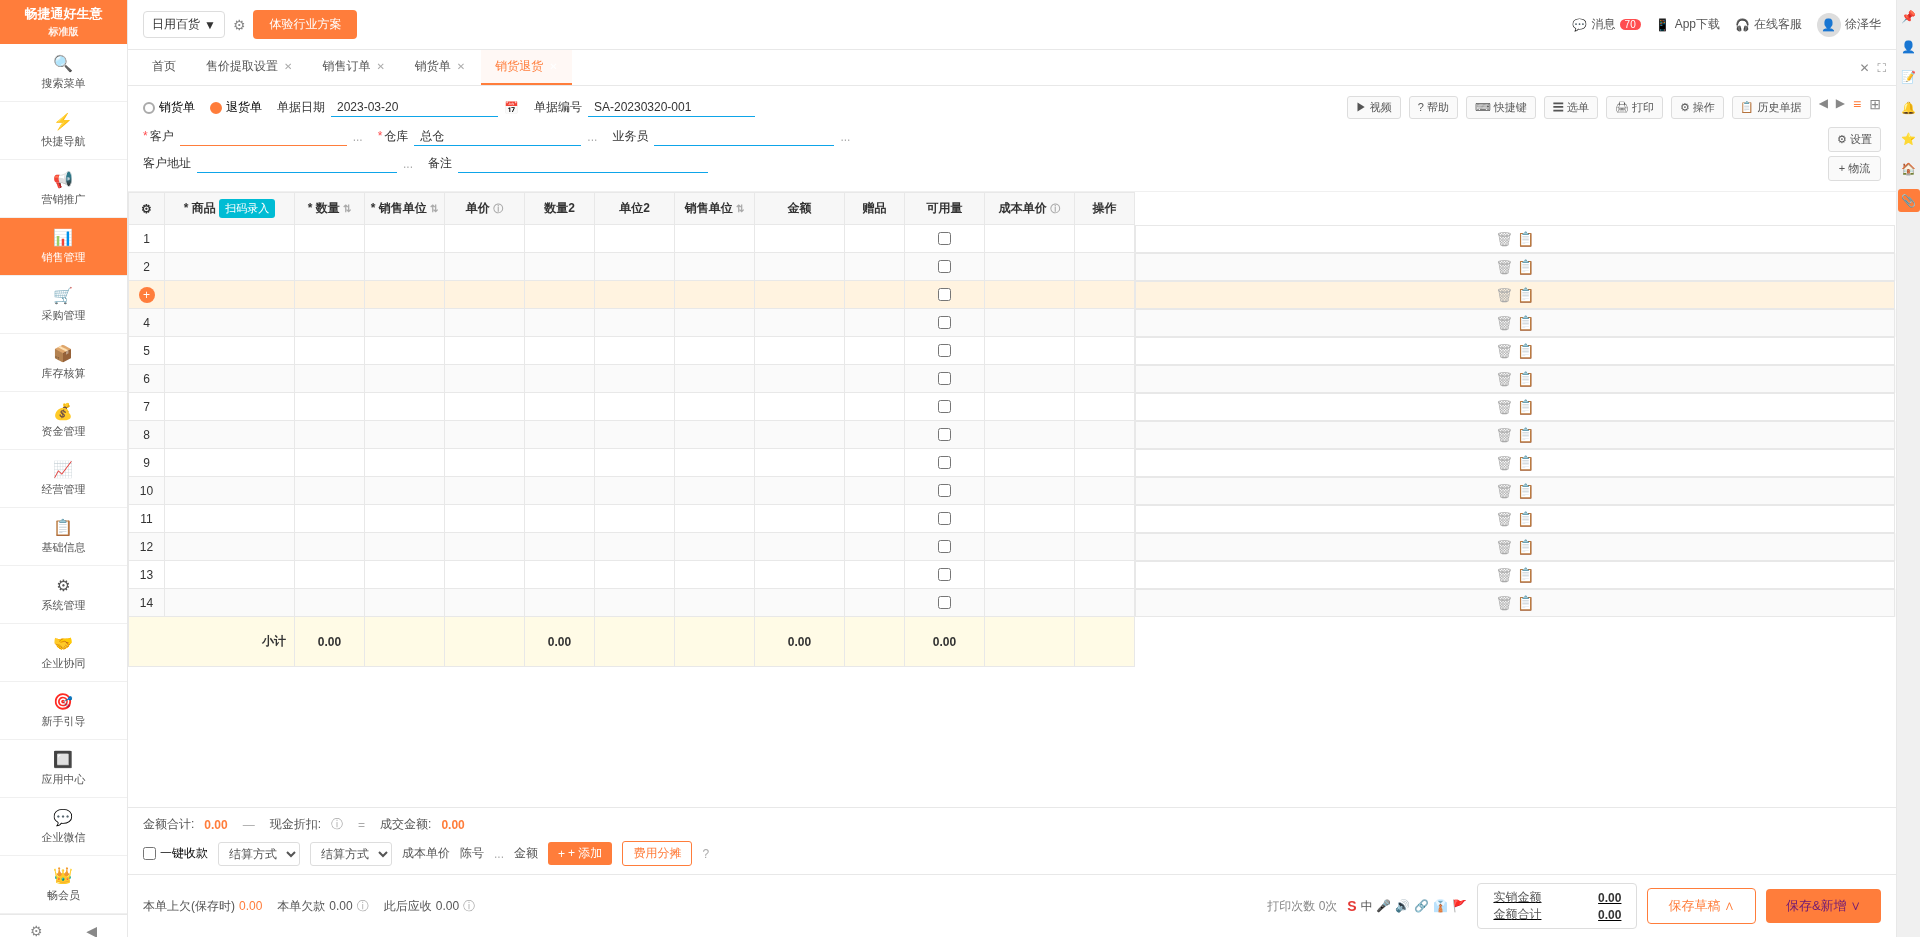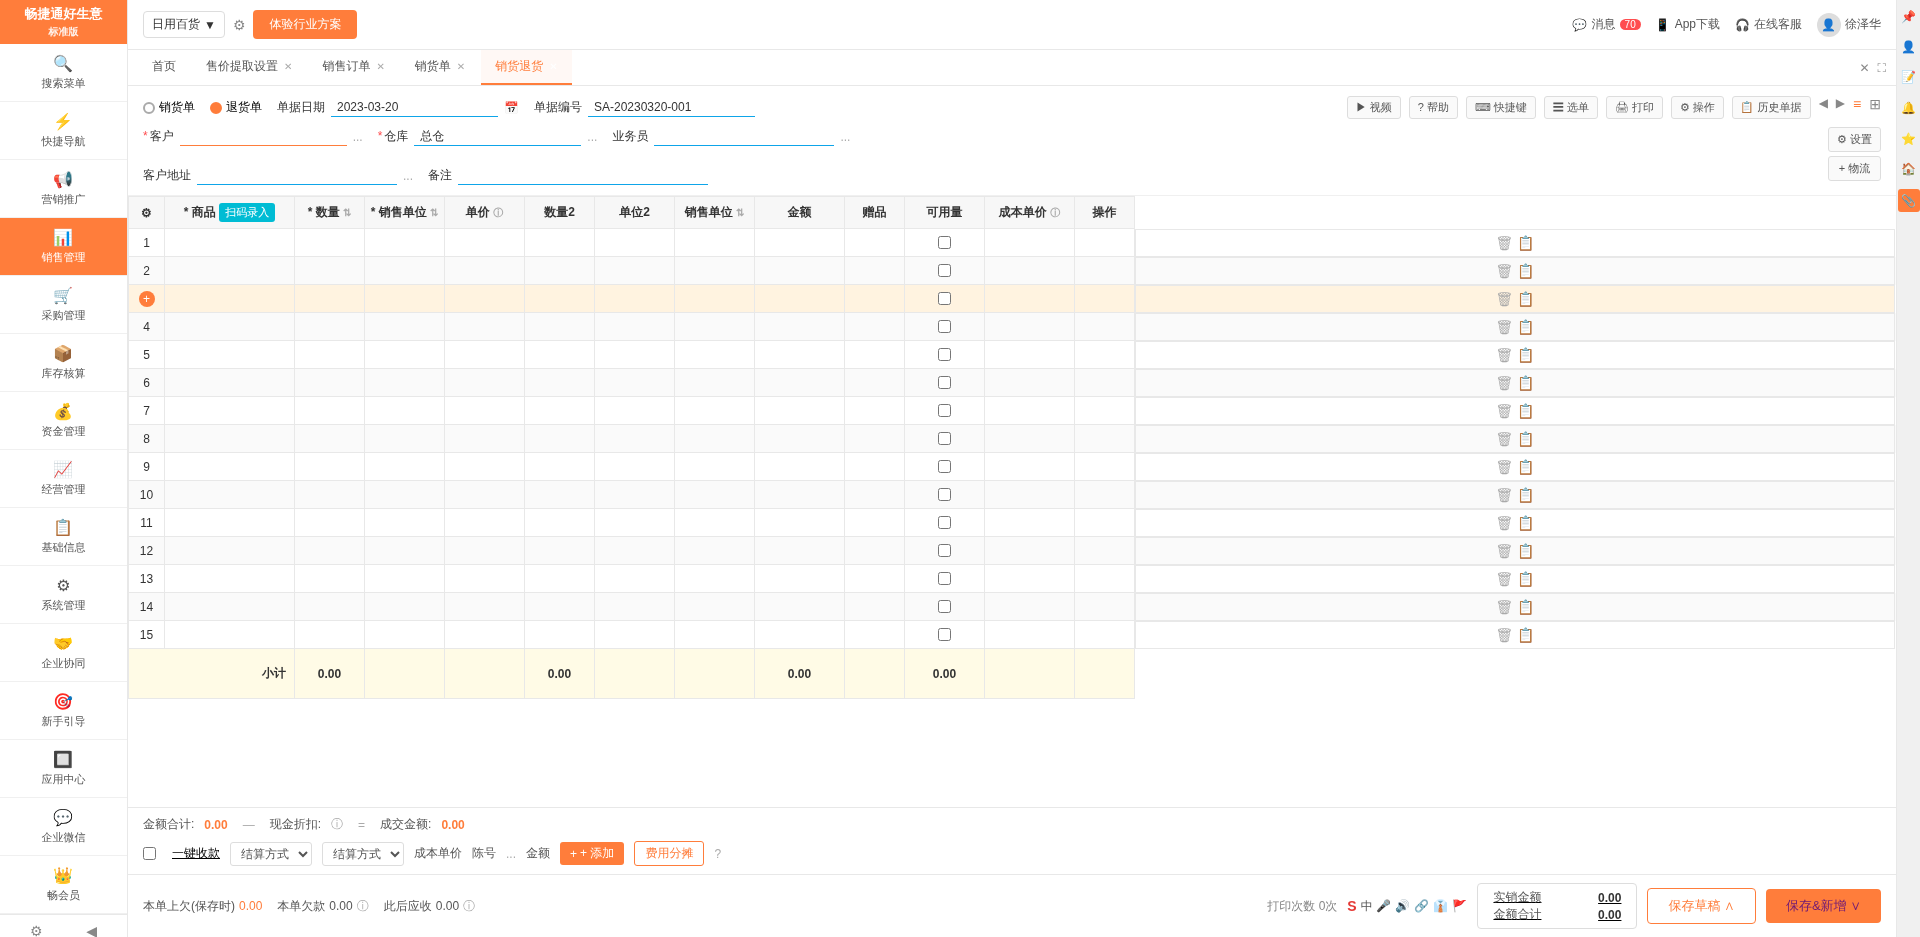--- a/index.html
+++ b/index.html
@@ -67,21 +67,21 @@
     .scan-btn { background: #00bcd4; color: white; border: none; padding: 2px 6px; border-radius: 3px; cursor: pointer; font-size: 11px; }
     .checkbox-cell { display: flex; align-items: center; justify-content: center; }
 
     
     .bottom-section { border-top: 1px solid #e8e8e8; padding: 8px 15px; background: #fff; }
     .bottom-row1 { display: flex; align-items: center; gap: 10px; margin-bottom: 8px; }
     .amount-label { color: #555; }
     .amount-dash { color: #aaa; margin: 0 5px; }
     .amount-value { color: #ff7d3b; font-weight: bold; }
     .bottom-row2 { display: flex; align-items: center; gap: 10px; }
-    .bottom-checkbox { display: flex; align-items: center; gap: 16px; cursor: pointer; text-decoration: underline; }
+    .bottom-checkbox { display: flex; align-items: center; gap: 4px; cursor: pointer; }
     .bottom-select { border: 1px solid #ddd; padding: 3px 6px; border-radius: 3px; color: #555; background: #fff; }
     .add-btn { background: #ff7d3b; color: white; border: none; padding: 3px 10px; border-radius: 3px; cursor: pointer; display: flex; align-items: center; gap: 3px; }
     .fee-btn { background: #fff; border: 1px solid #ff7d3b; color: #ff7d3b; padding: 3px 10px; border-radius: 3px; cursor: pointer; }
     .footer-bar { border-top: 1px solid #e8e8e8; padding: 8px 15px; background: #fff; display: flex; align-items: center; justify-content: space-between; }
     .footer-info { display: flex; align-items: center; gap: 15px; color: #555; }
     .footer-info-item { display: flex; align-items: center; gap: 4px; }
     .footer-right { display: flex; align-items: center; gap: 10px; }
     .summary-box { border: 1px solid #ddd; border-radius: 4px; padding: 5px 15px; background: #fff; text-decoration: underline; }
     .summary-row { display: flex; justify-content: space-between; align-items: center; gap: 20px; }
     .summary-label { color: #555; }
@@ -309,21 +309,21 @@
               <input class="form-input" type="text" style="min-width: 100px;" value="总仓">
               <span class="form-dots">...</span>
             </div>
 
             <div class="form-field">
               <span class="form-label">业务员</span>
               <input class="form-input" type="text" style="min-width: 180px;">
               <span class="form-dots">...</span>
             </div>
           </div>
-          <div class="form-row" style="margin-top:20px">
+          <div class="form-row" style="margin-top:8px">
 
             <div class="form-field">
               <span class="form-label">客户地址</span>
               <input class="form-input" type="text" style="min-width: 200px;">
               <span class="form-dots">...</span>
             </div>
 
             <div class="form-field">
               <span class="form-label">备注</span>
               <input class="form-input" type="text" style="min-width: 250px;">
@@ -681,43 +681,20 @@
               </td>
               <td></td>
               <td></td>
               <td style="display:flex;align-items:center;justify-content:center;gap:4px;height:28px">
       <span style="cursor:pointer;color:#aaa;font-size:14px">🗑</span>
       <span style="cursor:pointer;color:#aaa;font-size:14px">📋</span>
     </td>
             </tr>
             <tr>
               <td class="row-num">14</td>
-              <td><input type="text" style="border: none; width: 100%; outline: none; background: transparent;"></td>
-              <td></td>
-              <td></td>
-              <td></td>
-              <td></td>
-              <td></td>
-              <td></td>
-              <td></td>
-              <td></td>
-              <td>
-                <div class="checkbox-cell">
-                  <input type="checkbox" style="">
-                </div>
-              </td>
-              <td></td>
-              <td></td>
-              <td style="display:flex;align-items:center;justify-content:center;gap:4px;height:28px">
-      <span style="cursor:pointer;color:#aaa;font-size:14px">🗑</span>
-      <span style="cursor:pointer;color:#aaa;font-size:14px">📋</span>
-    </td>
-            </tr>
-            <tr>
-              <td class="row-num">15</td>
               <td><input type="text" style="border: none; width: 100%; outline: none; background: transparent;"></td>
               <td></td>
               <td></td>
               <td></td>
               <td></td>
               <td></td>
               <td></td>
               <td></td>
               <td></td>
               <td>

